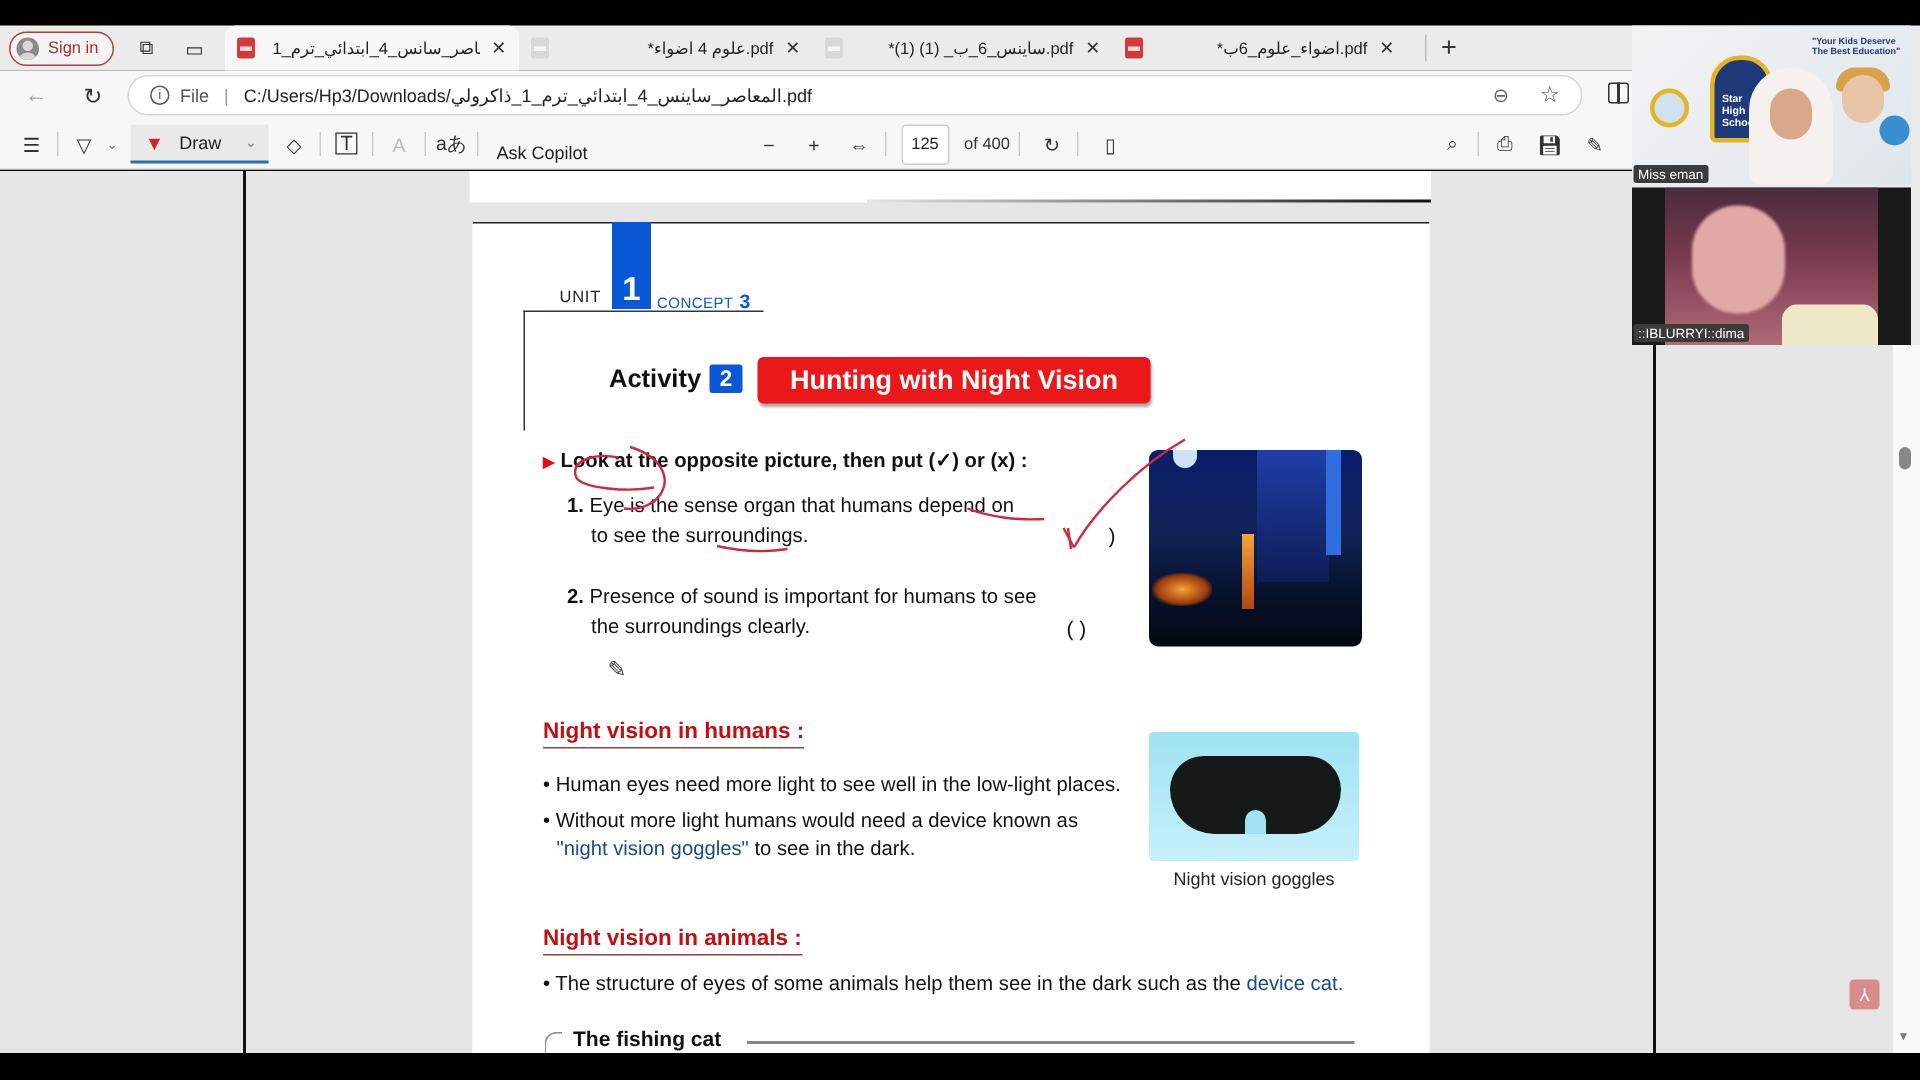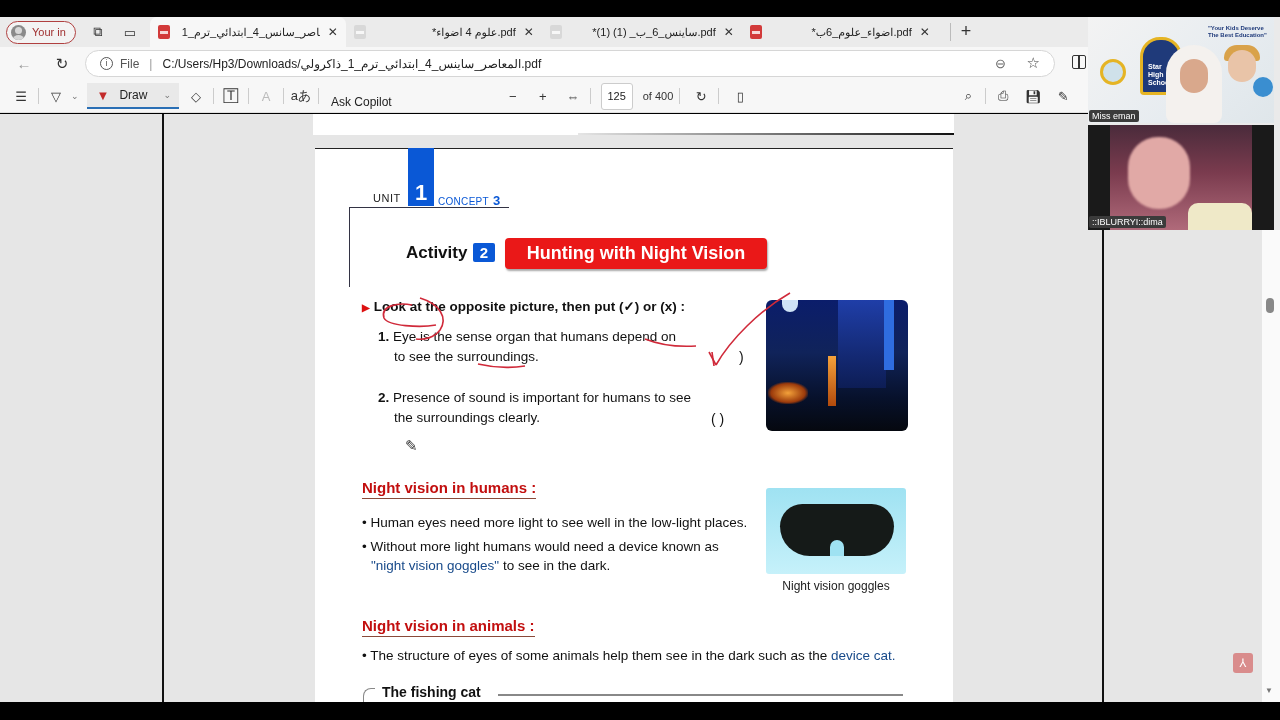--- a/index.html
+++ b/index.html
@@ -119,21 +119,21 @@
     .pencil-cursor { position: absolute; left: 405px; top: 437px; font-size: 15px; color: #333; }
   </style>
 </head>
 <body>
 
 <div class="topbar-black"></div>
 
 <div class="tabstrip">
   <div class="signin">
     <span class="avatar"></span>
-    <span>Your in</span>
+    <span>Sign in</span>
   </div>
   <div class="tbicon">⧉</div>
   <div class="tbicon">▭</div>
   <div class="tab active" style="width:196px;margin-left:10px;padding:0 8px;">
     <span class="pdf-ico red"></span>
     <span class="tab-title" style="width:140px;margin-left:12px;">المعاصر_سانس_4_ابتدائي_ترم_1_.pdf*</span>
     <span class="tab-close">✕</span>
   </div>
   <div class="tab" style="width:196px;padding:0 8px;">
     <span class="pdf-ico"></span>

